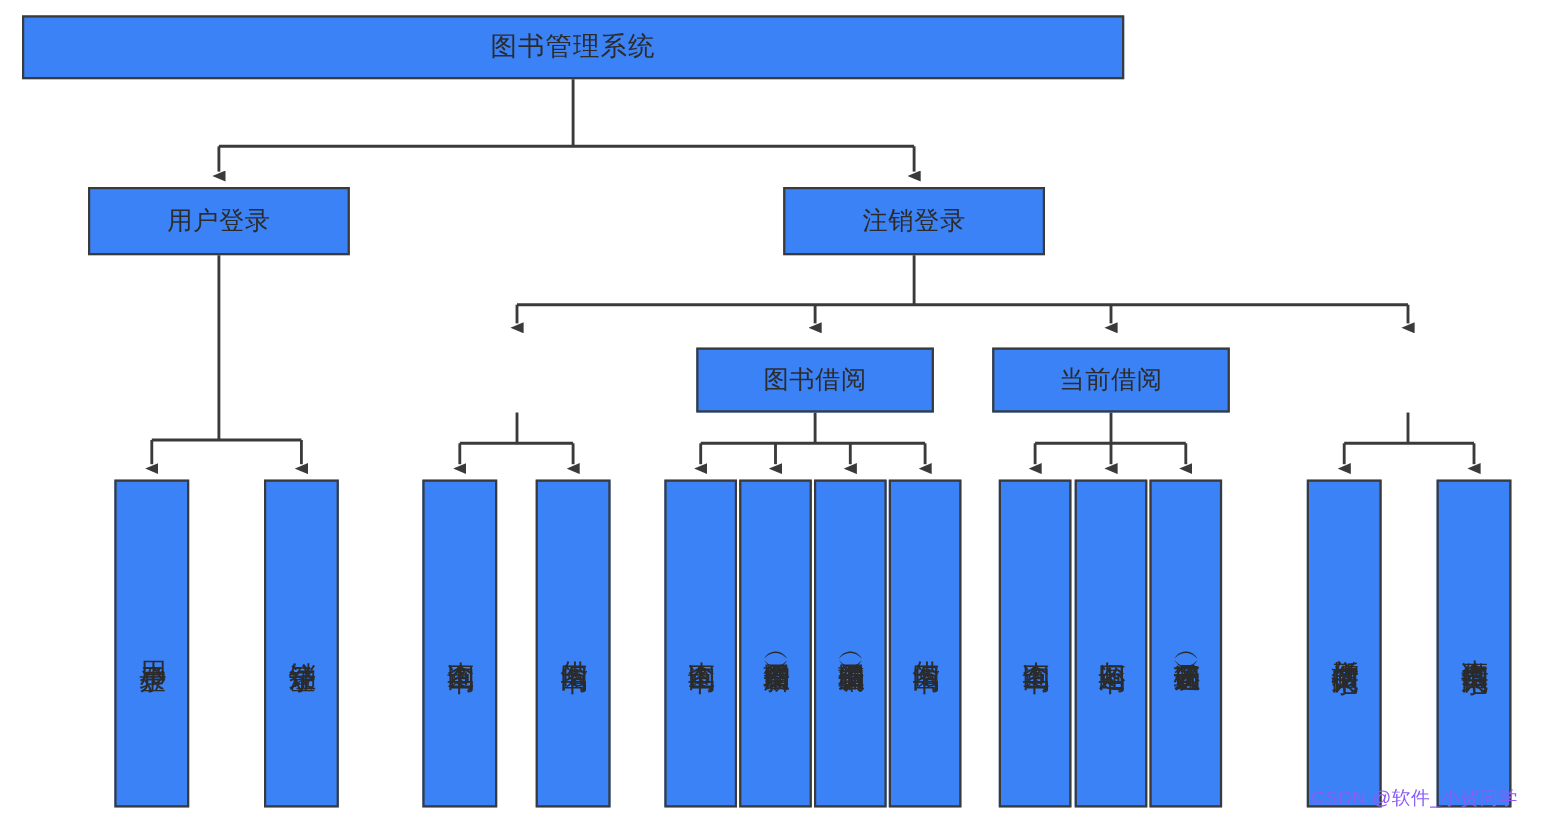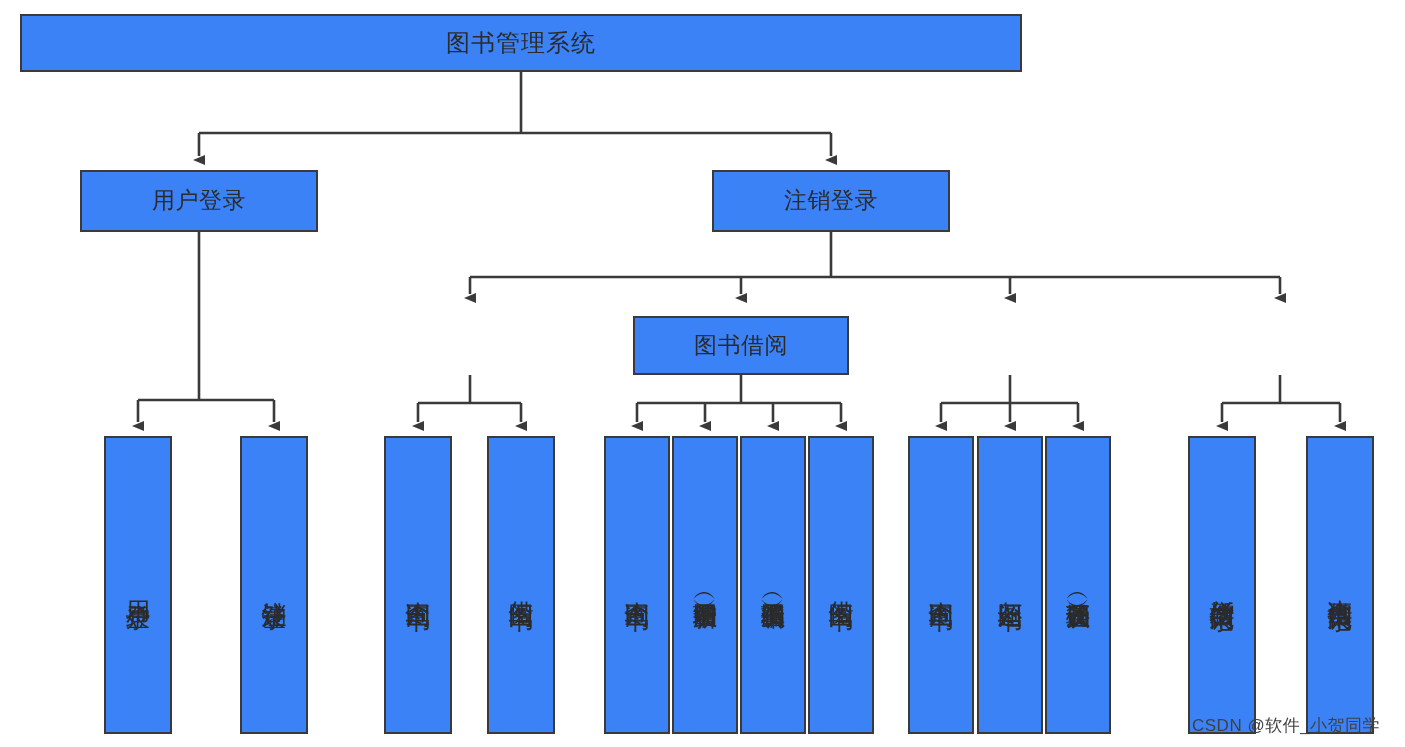--- a/index.html
+++ b/index.html
@@ -66,21 +66,21 @@
     white-space: nowrap;
     max-height: 100%;
   }
   .node.vert.tight .lbl {
     font-size: 24px;
     letter-spacing: 0px;
   }
   .watermark {
     position: absolute;
     z-index: 5;
-    color: #404040;
+    color: #8b5cf6;
     font-size: 17px;
     white-space: nowrap;
     letter-spacing: 0.5px;
     font-family: "Liberation Sans", "DejaVu Sans", sans-serif;
   }
 </style>
 </head>
 <body>
 
 <div id="canvas">
@@ -145,20 +145,23 @@
 
   <div class="node horiz" style="left:712px; top:170px; width:238px; height:62px;">
     <span class="lbl">注销登录</span>
   </div>
 
 
   <div class="node horiz" style="left:633px; top:316px; width:216px; height:59px;">
     <span class="lbl">图书借阅</span>
   </div>
 
+  <div class="node horiz" style="left:902px; top:316px; width:216px; height:59px;">
+    <span class="lbl">当前借阅</span>
+  </div>
 
 
   <div class="node vert" style="left:104px; top:436px; width:68px; height:298px;">
     <span class="lbl">用户登录</span>
   </div>
 
   <div class="node vert" style="left:240px; top:436px; width:68px; height:298px;">
     <span class="lbl">注销登录</span>
   </div>
 

